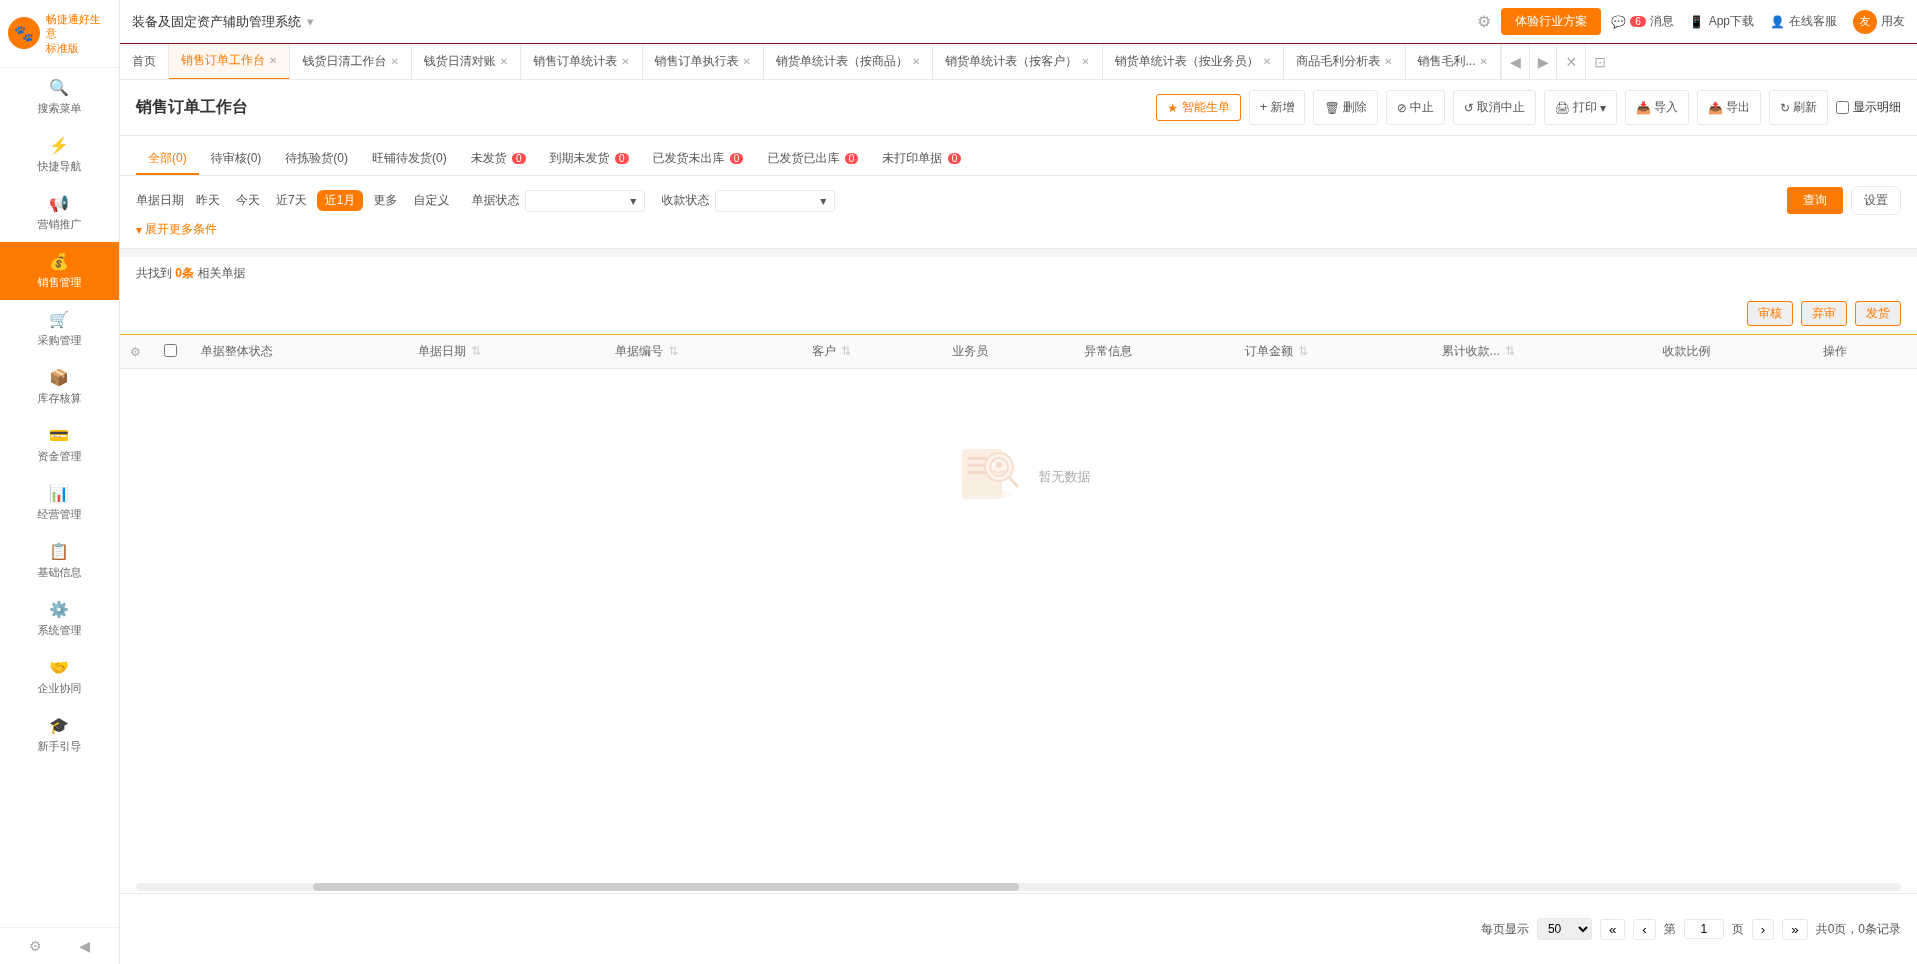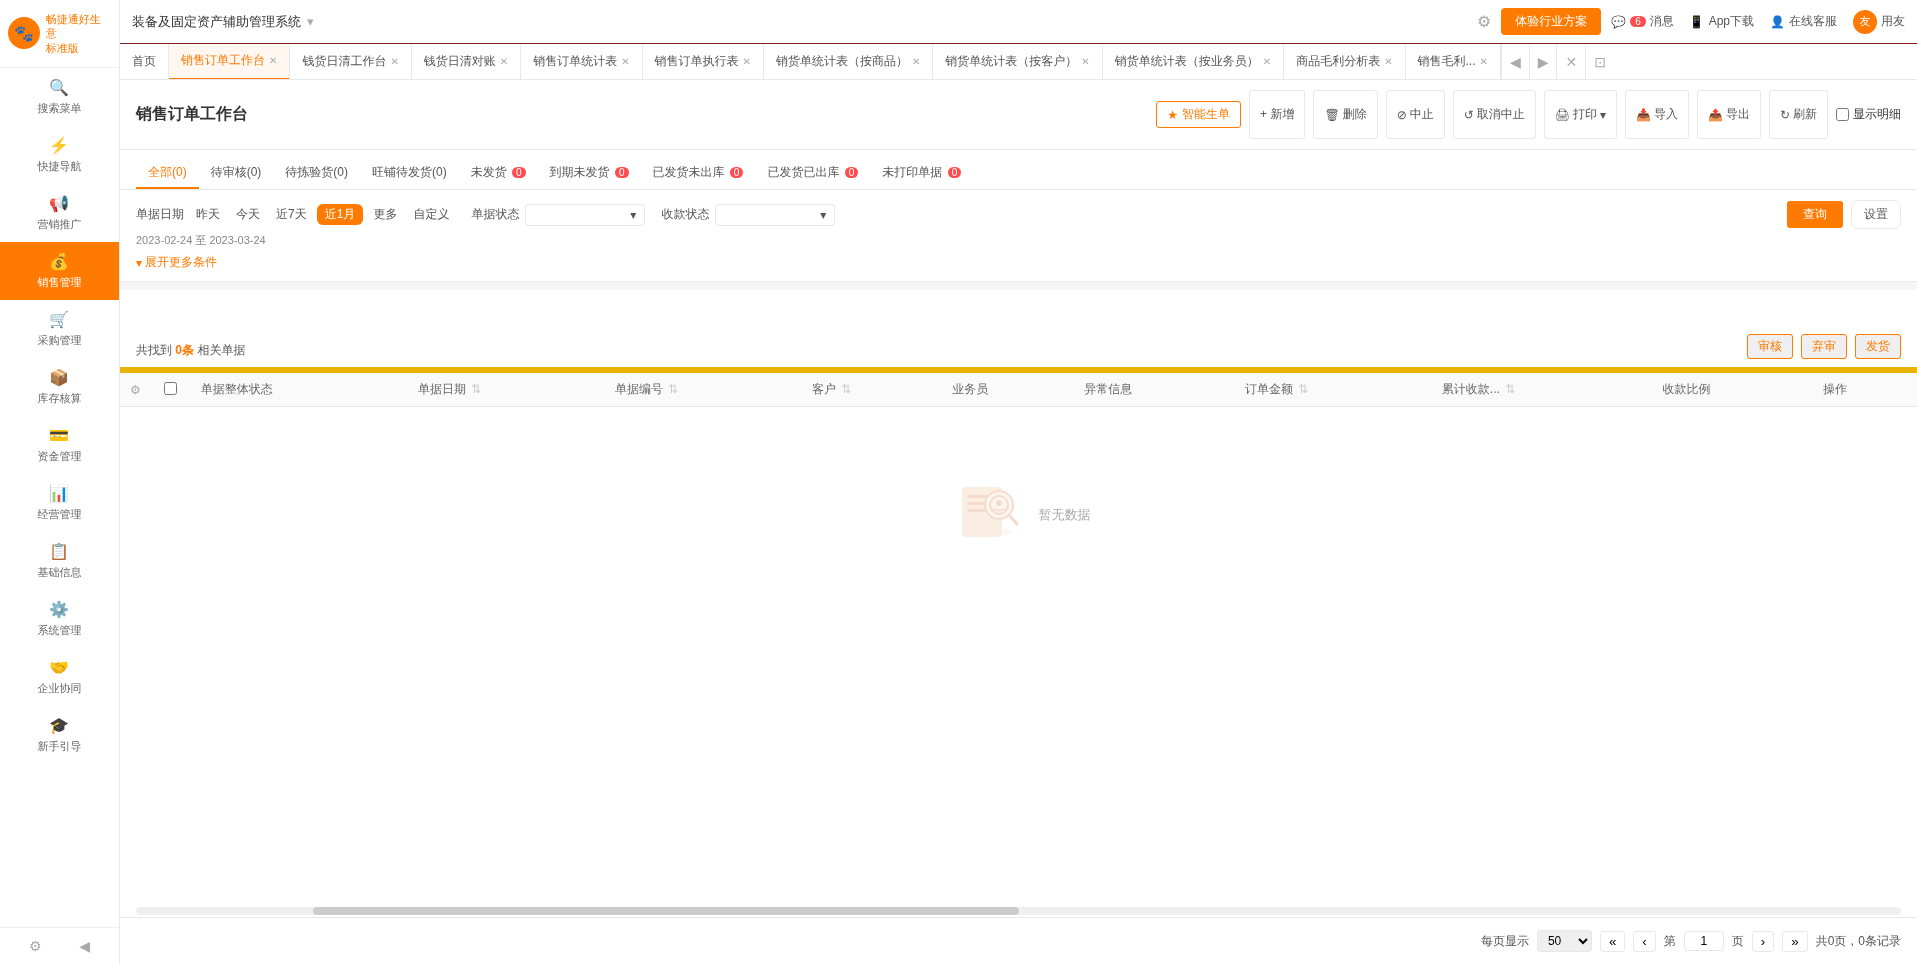--- a/index.html
+++ b/index.html
@@ -39,21 +39,21 @@
     .tab-item .tab-close { color: #aaa; font-size: 10px; }
     .tab-nav-btn { padding: 0 8px; cursor: pointer; color: #aaa; font-size: 14px; height: 36px; display: flex; align-items: center; border-left: 1px solid #e8e8e8; }
 
     
     .page-content { flex: 1; overflow-y: auto; background: #f5f5f5; padding: 0; display: flex; flex-direction: column; }
 
     
     .page-header { background: #fff; padding: 10px 16px; display: flex; align-items: center; justify-content: space-between; border-bottom: 1px solid #e8e8e8; }
     .page-title { font-size: 16px; font-weight: bold; color: #333; }
     .page-actions { display: flex; align-items: center; gap: 8px; }
-    .action-btn { display: flex; align-items: center; gap: 3px; padding: 15px 10px; border: 1px solid #e8e8e8; border-radius: 3px; background: #fff; cursor: pointer; font-size: 12px; color: #555; }
+    .action-btn { display: flex; align-items: center; gap: 3px; padding: 8px 10px; border: 1px solid #e8e8e8; border-radius: 3px; background: #fff; cursor: pointer; font-size: 12px; color: #555; }
     .smart-btn { background: #fff; border: 1px solid #ff7a00; color: #ff7a00; display: flex; align-items: center; gap: 4px; padding: 4px 10px; border-radius: 3px; cursor: pointer; font-size: 12px; }
 
     
     .sub-tabs { background: #fff; padding: 8px 16px 0; border-bottom: 1px solid #e8e8e8; display: flex; gap: 0; }
     .sub-tab { padding: 6px 12px; cursor: pointer; font-size: 12px; color: #555; border-bottom: 2px solid transparent; white-space: nowrap; }
     .sub-tab.active { color: #ff7a00; border-bottom: 2px solid #ff7a00; }
     .sub-tab .badge-red { background: #ff4d4f; color: white; border-radius: 10px; padding: 0 4px; font-size: 10px; margin-left: 2px; }
 
     
     .filter-area { background: #fff; padding: 10px 16px; border-bottom: 1px solid #e8e8e8; }
@@ -62,41 +62,41 @@
     .filter-label { color: #555; white-space: nowrap; }
     .date-quick { display: flex; gap: 4px; }
     .date-quick-btn { padding: 2px 6px; cursor: pointer; color: #555; border-radius: 3px; font-size: 12px; }
     .date-quick-btn.active { background: #ff7a00; color: white; border-radius: 6px; padding: 2px 8px; }
     .date-range { color: #888; font-size: 11px; }
     .filter-select { display: flex; align-items: center; gap: 4px; border: 1px solid #e8e8e8; border-radius: 3px; padding: 3px 8px; min-width: 120px; cursor: pointer; background: #fff; }
     .expand-btn { color: #ff7a00; cursor: pointer; font-size: 12px; display: flex; align-items: center; gap: 3px; margin-left: auto; }
 
     
     .table-area { background: #fff; margin: 8px 0 0 0; flex: 1; display: flex; flex-direction: column; }
-    .table-toolbar { display: flex; align-items: flex-end; justify-content: space-between; padding: 8px 16px; border-bottom: 6px solid #eab308; }
+    .table-toolbar { display: flex; align-items: flex-start; justify-content: space-between; padding: 8px 16px; border-bottom: 1px solid #eab308; }
     .result-count { font-size: 12px; color: #555; }
     .result-count .count-num { color: #ff7a00; font-weight: bold; }
     .table-actions { display: flex; gap: 8px; }
     .tbl-action-btn { display: flex; align-items: center; gap: 3px; padding: 3px 10px; border: 1px solid #e8e8e8; border-radius: 3px; cursor: pointer; font-size: 12px; color: #555; margin-top: 36px; }
     .tbl-action-btn.orange { color: #ff7a00; border-color: #ff7a00; }
 
     
     .data-table { width: 100%; border-collapse: collapse; }
     .data-table th { background: #fafafa; padding: 8px 10px; text-align: left; font-weight: normal; color: #666; border-bottom: 1px solid #e8e8e8; white-space: nowrap; font-size: 12px; }
     .data-table th .sort-icon { color: #ccc; margin-left: 2px; }
     .data-table .checkbox-col { width: 40px; text-align: center; }
     .data-table .settings-col { width: 30px; text-align: center; color: #aaa; cursor: pointer; }
 
     
     .empty-state { display: flex; align-items: center; justify-content: center; padding: 60px 0; gap: 12px; }
     .empty-icon { font-size: 64px; opacity: 0.4; color: #ff7a00; }
     .empty-text { color: #aaa; font-size: 13px; }
 
     
-    .pagination { display: flex; align-items: center; justify-content: flex-end; padding: 12px 16px; background: #fff; border-top: 1px solid #e8e8e8; gap: 8px; font-size: 12px; color: #555; }
+    .pagination { display: flex; align-items: center; justify-content: flex-end; padding: 24px 16px; background: #fff; border-top: 1px solid #e8e8e8; gap: 8px; font-size: 12px; color: #555; }
     .page-size-select { border: 1px solid #e8e8e8; border-radius: 3px; padding: 2px 6px; font-size: 12px; }
     .page-btn { padding: 2px 8px; border: 1px solid #e8e8e8; border-radius: 3px; cursor: pointer; background: #fff; }
     .page-input { border: 1px solid #e8e8e8; border-radius: 3px; padding: 2px 6px; width: 40px; text-align: center; font-size: 12px; }
 
     
     .page-content::-webkit-scrollbar { width: 6px; }
     .page-content::-webkit-scrollbar-thumb { background: #ccc; border-radius: 3px; }
 
     .filter-query-btn { background: #ff7a00; color: white; border: none; border-radius: 3px; padding: 5px 16px; cursor: pointer; font-size: 12px; }
     .filter-set-btn { background: #fff; color: #555; border: 1px solid #e8e8e8; border-radius: 7px; padding: 5px 12px; cursor: pointer; font-size: 12px; }
@@ -355,23 +355,20 @@
           <span class="filter-label">收款状态</span>
           <div class="filter-select">
             <span style="flex:1;color:#ccc;"> </span>
             <span>▾</span>
           </div>
         </div>
         <div style="margin-left:auto;display:flex;gap:8px;align-items:center;">
           <button class="filter-query-btn">查询</button>
           <button class="filter-set-btn">设置</button>
         </div>
-      </div>
-      <div style="margin-top:4px;">
-        <span class="date-range">2023-02-24 至 2023-03-24</span>
       </div>
       <div style="margin-top:6px;text-align:center;">
         <span class="expand-btn">
           <span>▾</span>
           <span>展开更多条件</span>
         </span>
       </div>
     </div>
 
     <div class="table-area">

